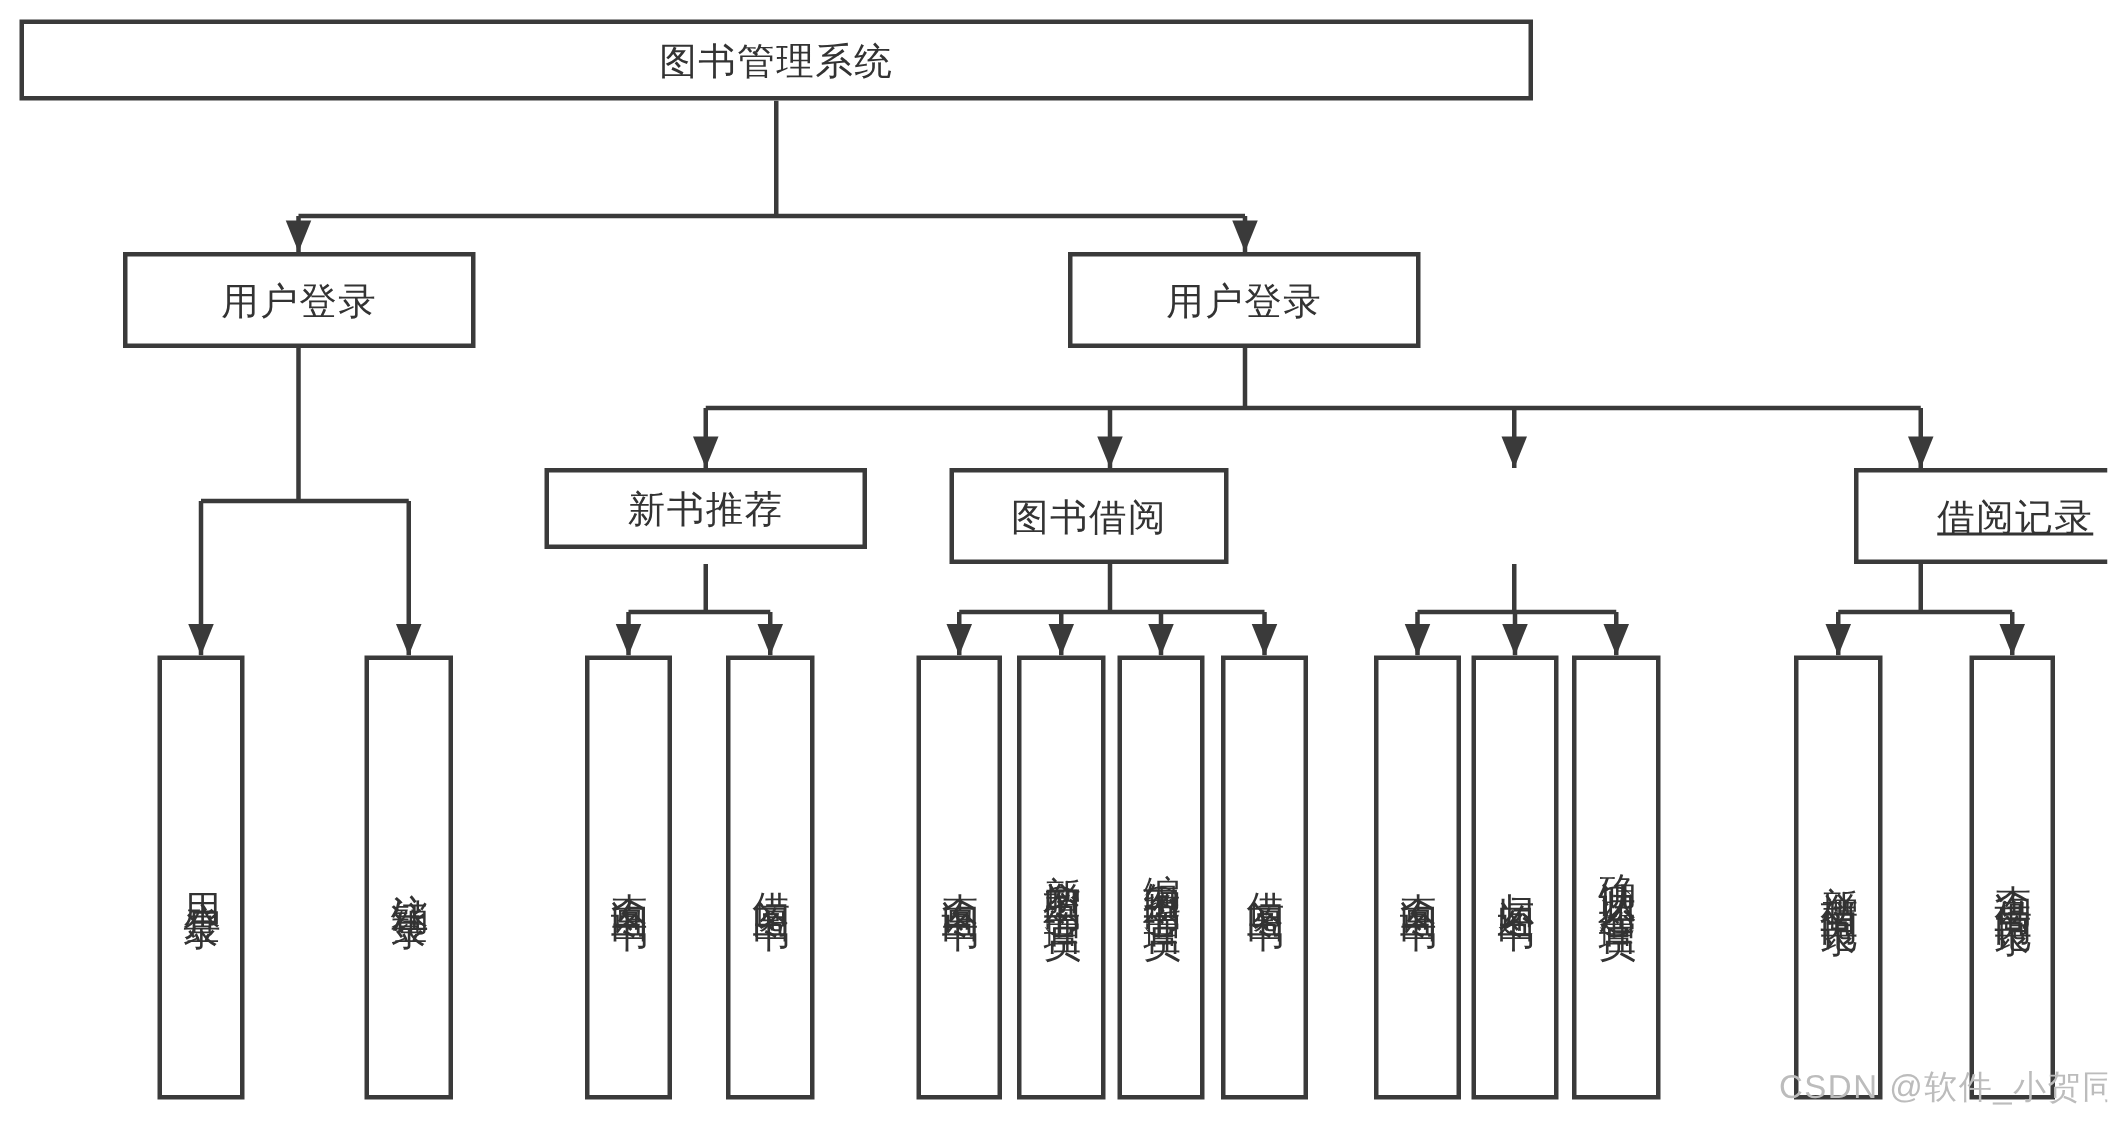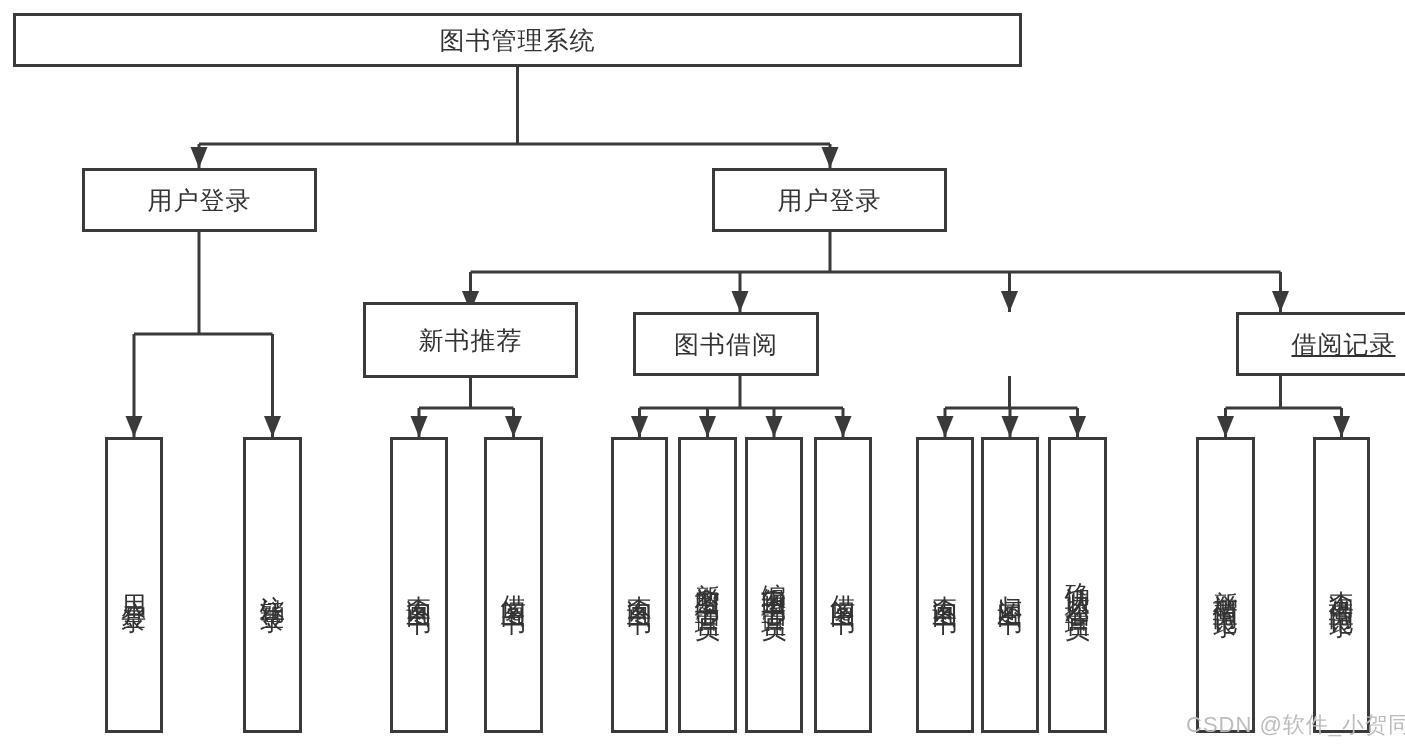--- a/index.html
+++ b/index.html
@@ -106,21 +106,21 @@
     <span>图书管理系统</span>
   </div>
 
   <div class="node node-h" style="left:82px; top:168px; width:235px; height:64px;">
     <span>用户登录</span>
   </div>
   <div class="node node-h" style="left:712px; top:168px; width:235px; height:64px;">
     <span>用户登录</span>
   </div>
 
-  <div class="node node-h" style="left:363px; top:302px; width:215px; height:76px;">
+  <div class="node node-h" style="left:363px; top:312px; width:215px; height:54px;">
     <span>新书推荐</span>
   </div>
   <div class="node node-h" style="left:633px; top:312px; width:186px; height:64px;">
     <span>图书借阅</span>
   </div>
   <div class="node node-h" style="left:1236px; top:312px; width:215px; height:64px;text-decoration:underline;">
     <span>借阅记录</span>
   </div>
 
   <div class="node node-v" style="left:105px; top:437px; width:58px; height:296px;">

